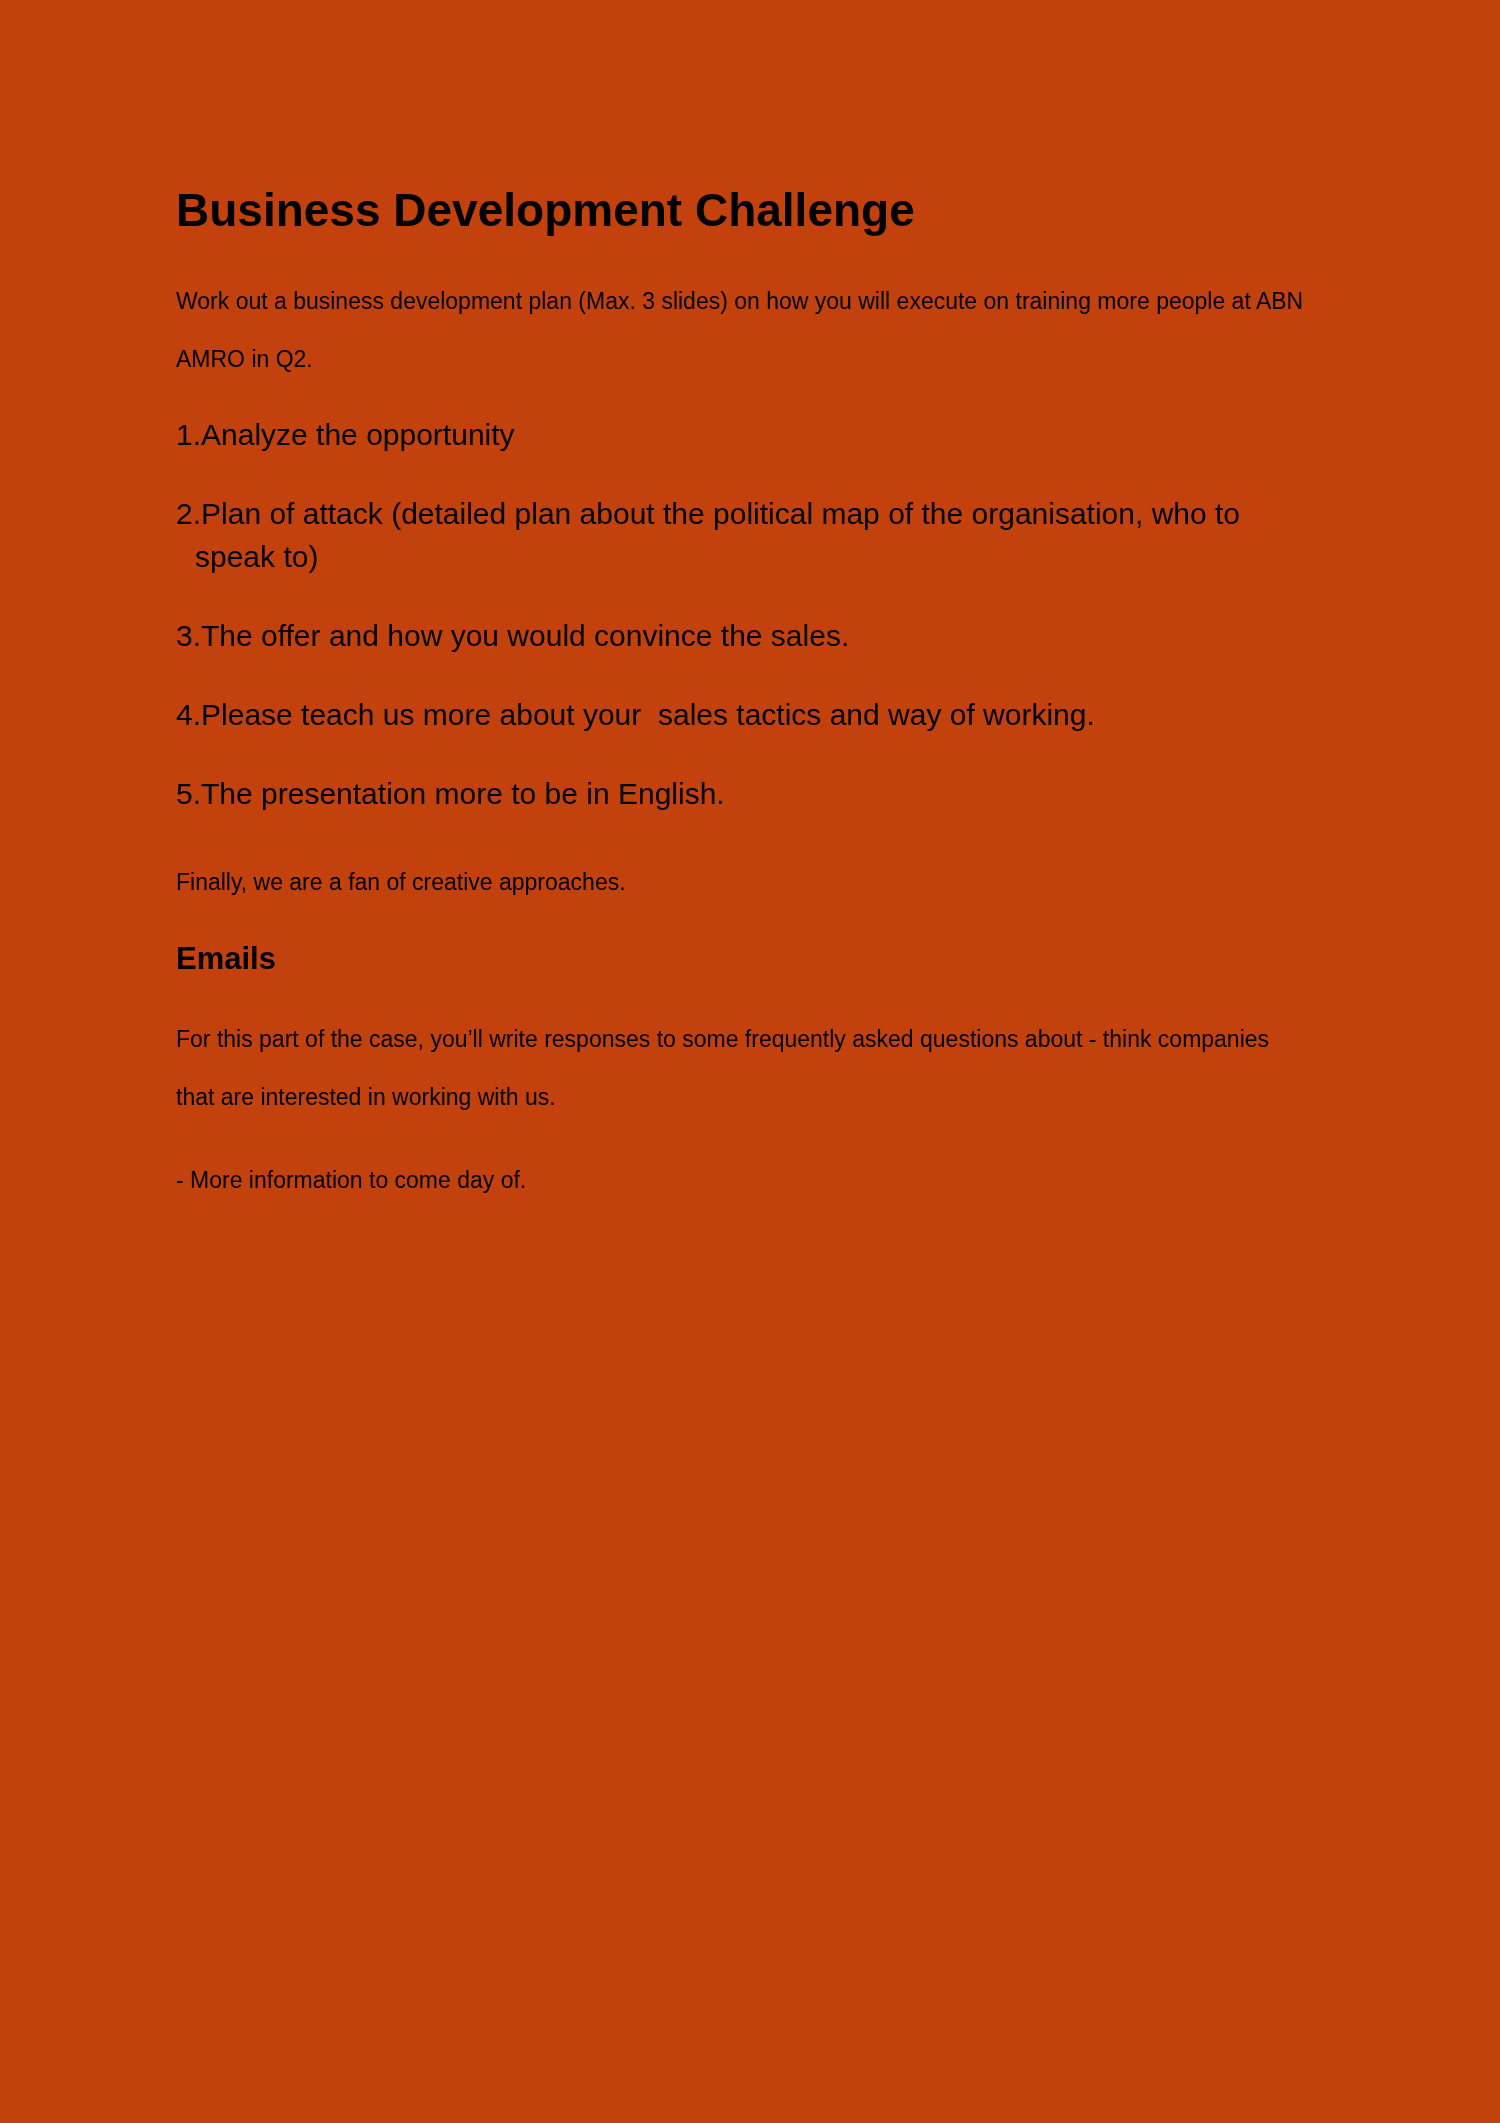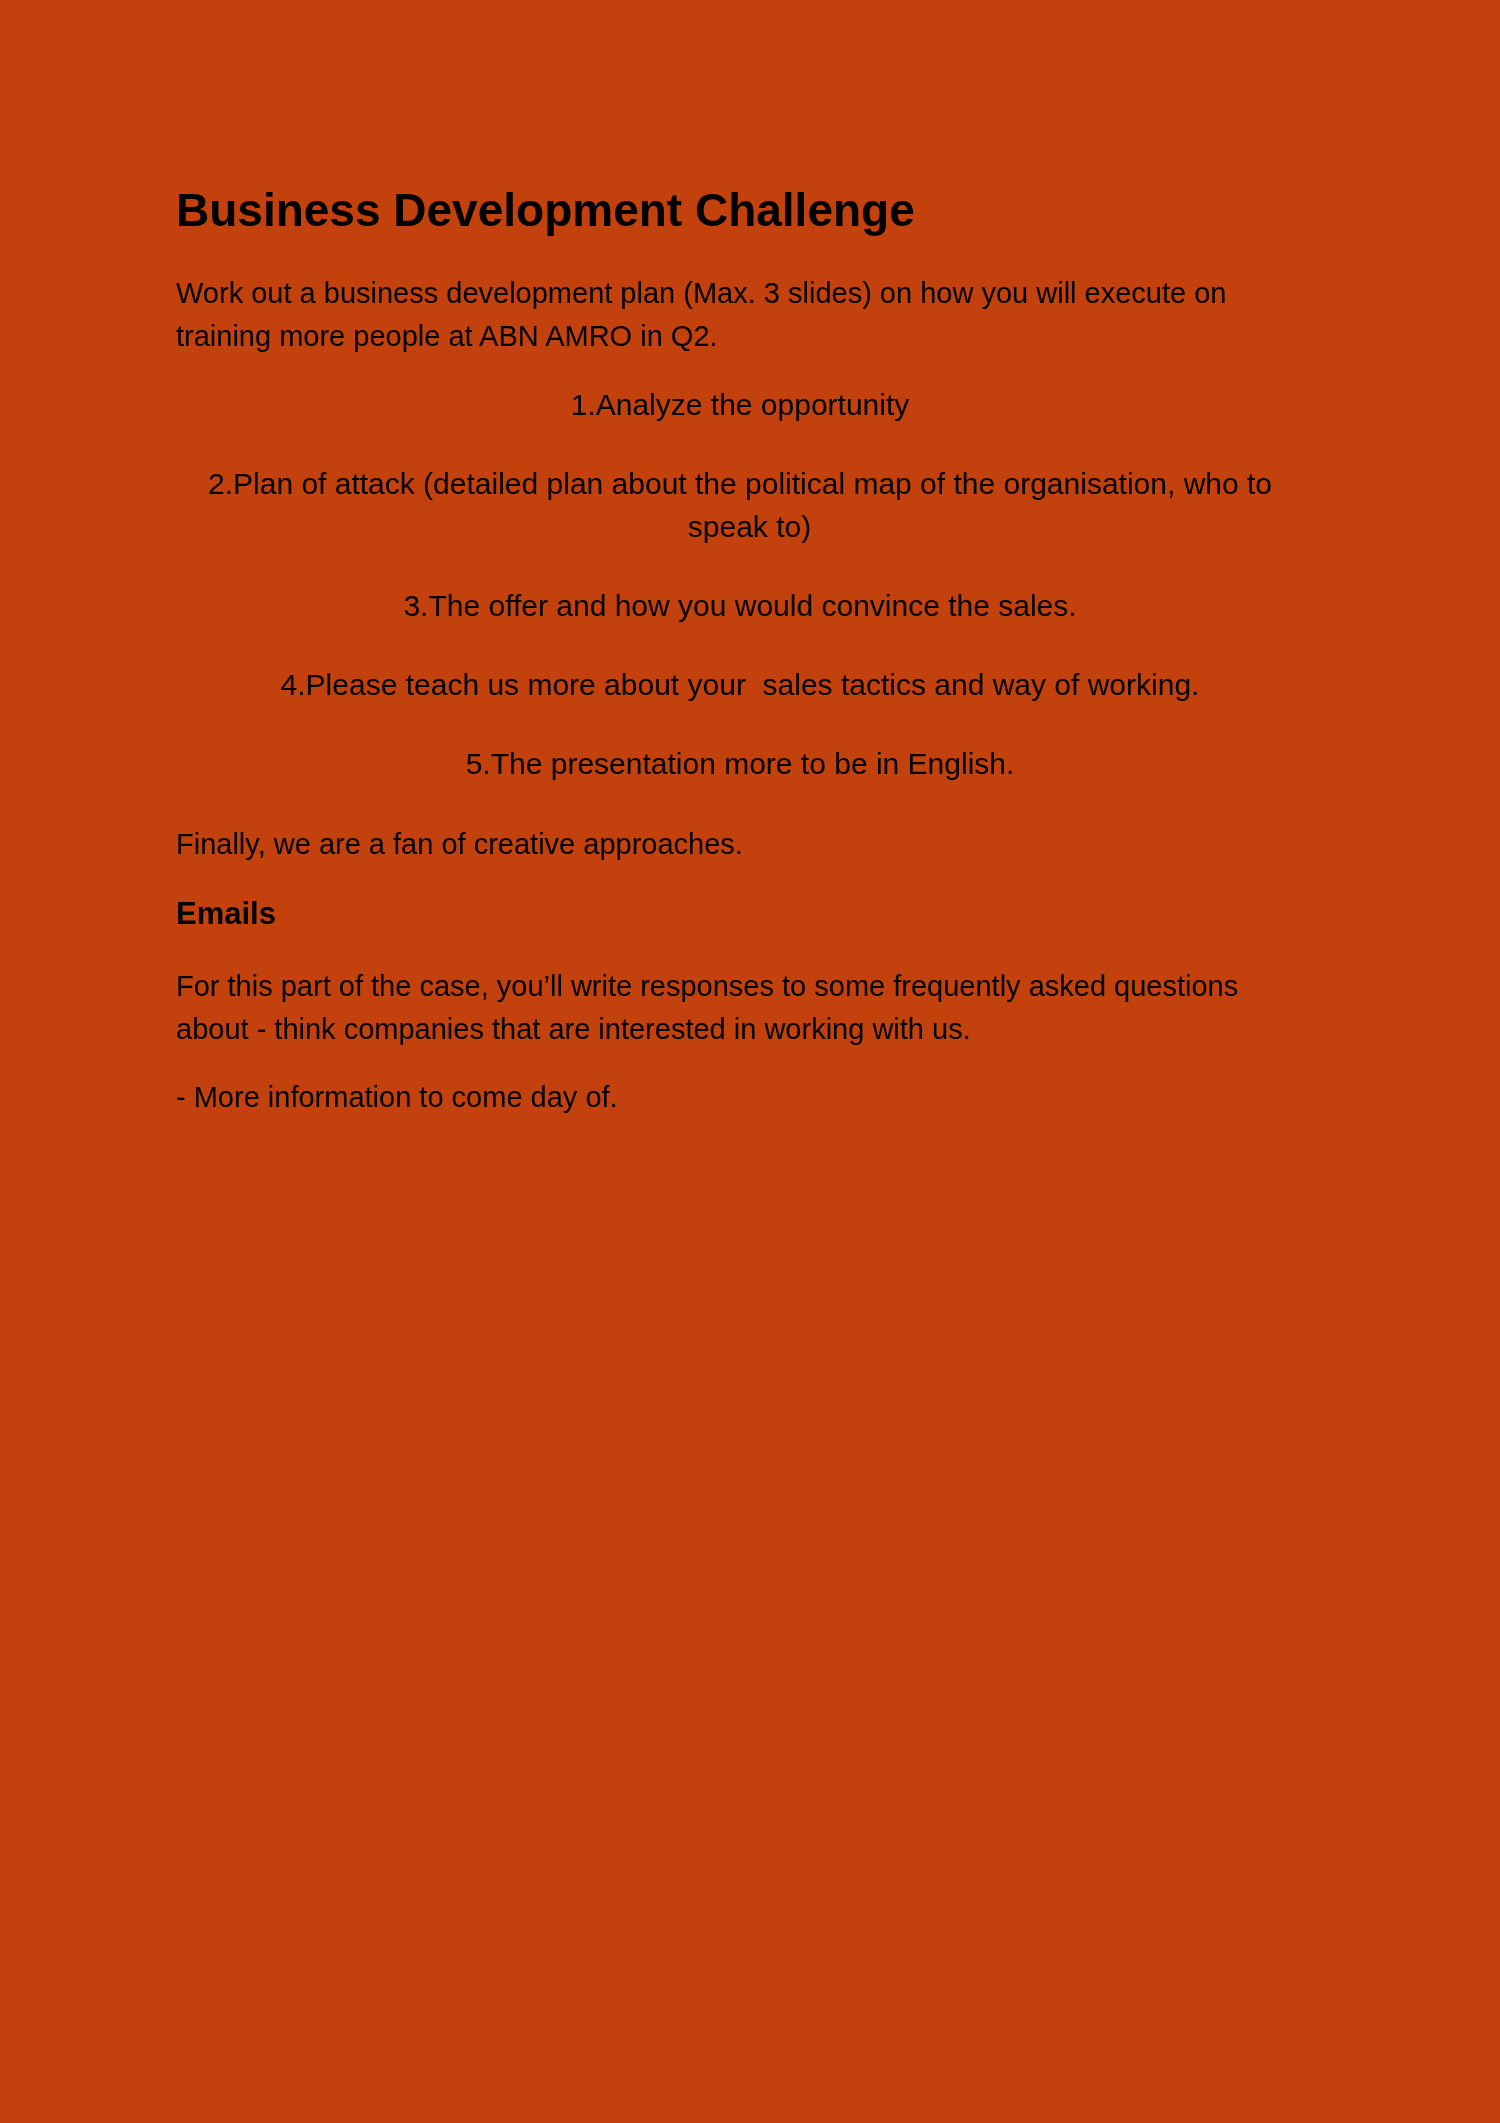--- a/index.html
+++ b/index.html
@@ -25,37 +25,36 @@
     width: 1128px;
   }
   .doc-title {
     font-size: 46px;
     line-height: 56px;
     font-weight: bold;
     margin: 0 0 34px 0;
     white-space: pre-wrap;
   }
   .doc-p {
-    font-size: 29px;
-    line-height: 43px;
+    font-size: 23px;
+    line-height: 58px;
     margin: 0 0 25px 0;
     white-space: pre-wrap;
   }
   .doc-list {
     margin: 14px 0 0 0;
     padding: 0;
   }
   .doc-li {
     font-size: 30px;
     line-height: 43px;
     margin: 0 0 36px 0;
     padding-left: 19px;
     text-indent: -19px;
     white-space: pre-wrap;
-    text-align: center;
   }
   .doc-li .li-number,
   .doc-li .li-text {
     white-space: pre-wrap;
   }
   .finally-p {
     margin-top: 38px;
   }
   .doc-subheading {
     font-size: 31px;

